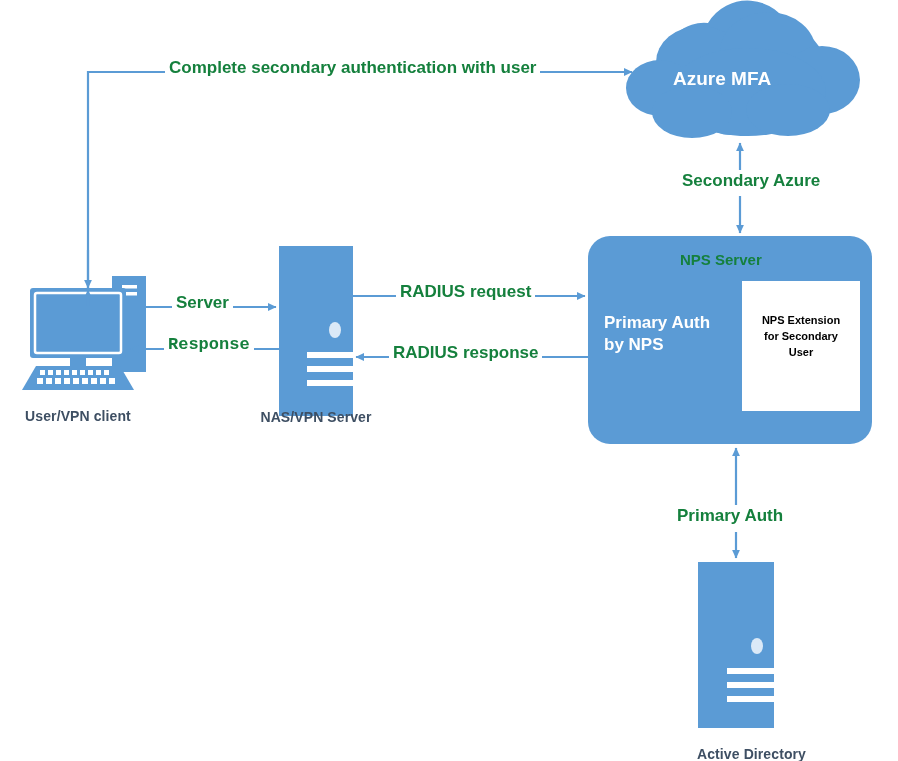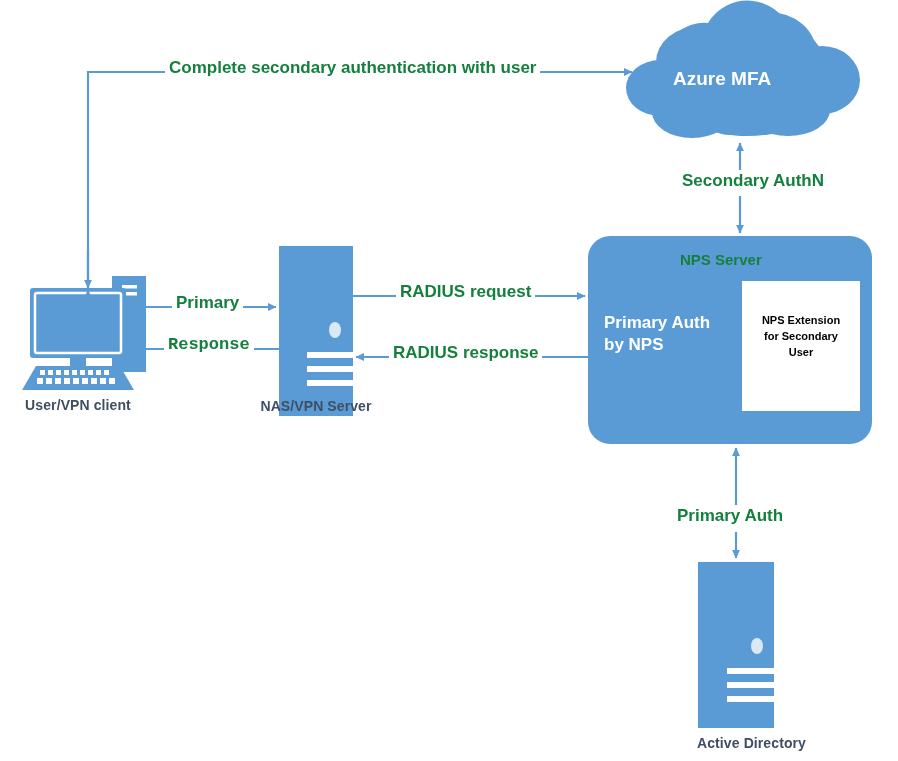--- a/index.html
+++ b/index.html
@@ -26,20 +26,21 @@
   }
   .node-label {
     position: absolute;
     color: #3e4f63;
     font-size: 14px;
     font-weight: bold;
     letter-spacing: 0.1px;
     text-align: center;
     white-space: nowrap;
     line-height: 1.2;
+    margin-top: 11px;
   }
   .flow-label {
     position: absolute;
     color: #15803d;
     font-size: 17px;
     font-weight: bold;
     white-space: nowrap;
     line-height: 1.2;
     text-align: center;
     background: #ffffff;
@@ -206,29 +207,29 @@
     <g>
       <path d="M 736 505 L 736 448" fill="none" stroke="#5b9bd5" stroke-width="2.2" marker-end="url(#arrowU)"></path>
       <path d="M 736 532 L 736 558" fill="none" stroke="#5b9bd5" stroke-width="2.2" marker-end="url(#arrowD)"></path>
     </g>
   </svg>
 
   <div class="cloud-text" style="left:673px; top:68px;">Azure MFA</div>
 
   <div class="flow-label" style="left:165px; top:58px;">Complete secondary authentication with user</div>
 
-  <div class="flow-label" style="left:172px; top:293px;">Primary</div>
+  <div class="flow-label" style="left:172px; top:293px;">Server</div>
 
   <div class="flow-label" style="left:164px; top:335px;font-family:Liberation Mono, monospace;">Response</div>
 
   <div class="flow-label" style="left:396px; top:282px;">RADIUS request</div>
 
   <div class="flow-label" style="left:389px; top:343px;">RADIUS response</div>
 
-  <div class="flow-label" style="left:678px; top:171px;">Secondary AuthN</div>
+  <div class="flow-label" style="left:678px; top:171px;">Secondary Azure</div>
 
   <div class="flow-label" style="left:673px; top:506px;">Primary Auth</div>
 
   <div class="box-title" style="left:680px; top:251px;">NPS Server</div>
 
   <div class="box-text" style="left:604px; top:312px;">
     <div>Primary Auth</div>
     <div>by NPS</div>
   </div>
 

